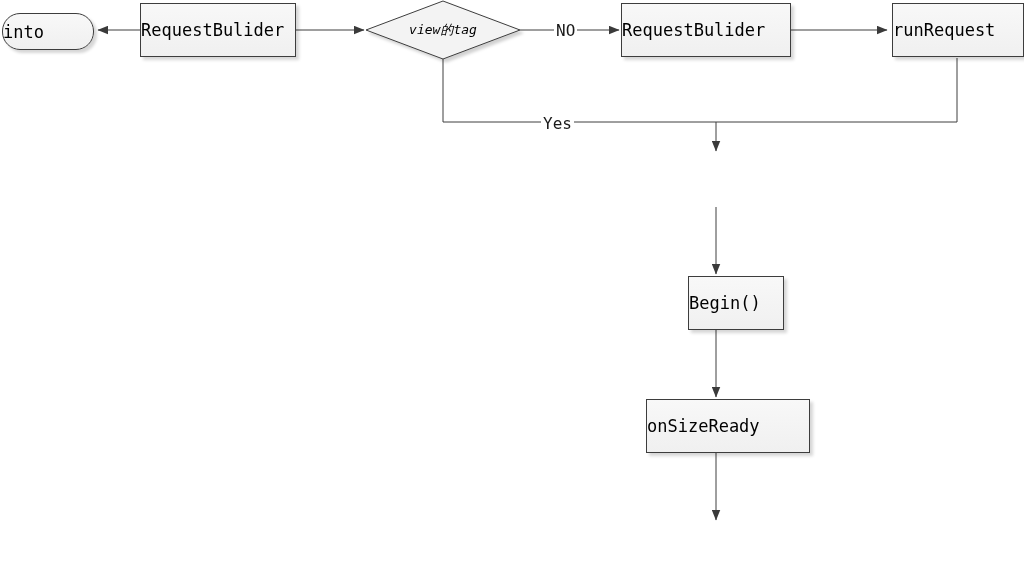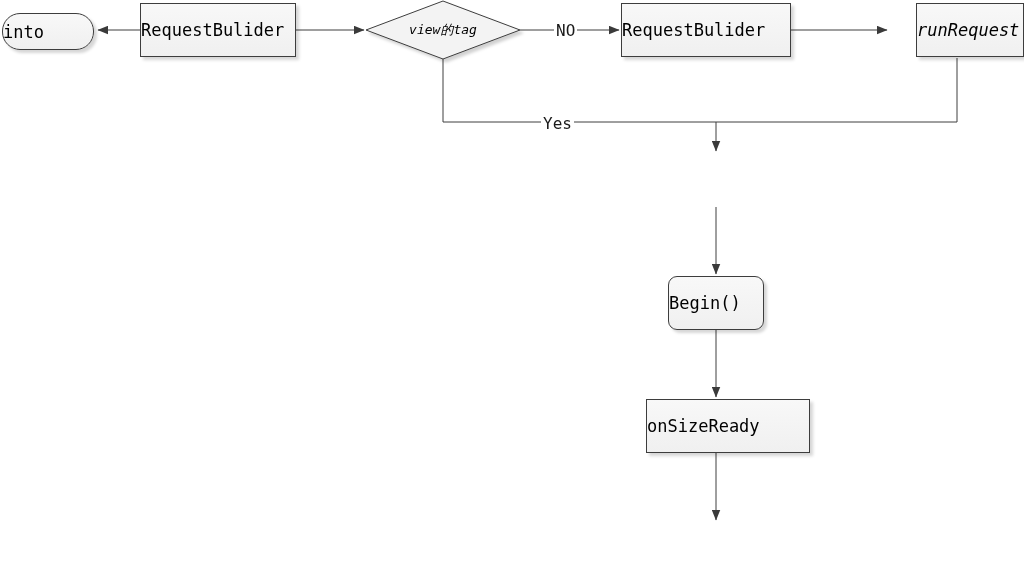--- a/index.html
+++ b/index.html
@@ -60,23 +60,23 @@
     background: #ffffff;
     color: #1a1a1a;
     font-size: 16px;
     padding: 0 2px;
     white-space: nowrap;
   }
   
   #n-into          { left: 2px;   top: 13px;  width: 92px;  height: 37px; }
   #n-builder       { left: 140px; top: 3px;   width: 156px; height: 54px; }
   #n-manager       { left: 621px; top: 3px;   width: 170px; height: 54px; }
-  #n-runrequest    { left: 916px; top: 3px;   width: 108px; height: 54px; font-style: italic; }
+  #n-runrequest    { left: 892px; top: 3px;   width: 132px; height: 54px; }
   #n-request       { left: 668px; top: 153px; width: 96px;  height: 54px; }
-  #n-begin         { left: 668px; top: 276px; width: 96px;  height: 54px; border-radius: 9px; }
+  #n-begin         { left: 688px; top: 276px; width: 96px;  height: 54px; }
   #n-onsizeready   { left: 646px; top: 399px; width: 164px; height: 54px; }
   #n-engineload    { left: 637px; top: 522px; width: 160px; height: 54px; }
   #n-viewtag-label { left: 366px; top: 1px;   width: 154px; height: 58px; }
   #lbl-no          { left: 554px; top: 21px;  }
   #lbl-yes         { left: 541px; top: 114px; }
 </style>
 </head>
 <body>
 
 <div id="canvas">

